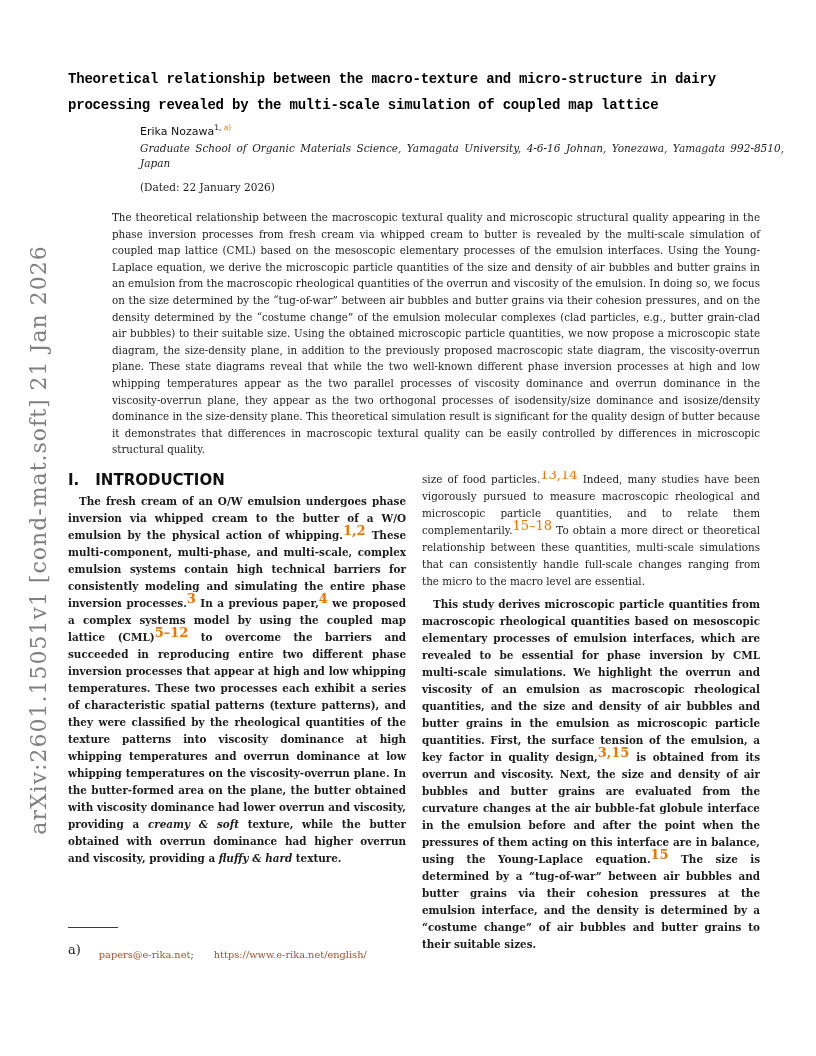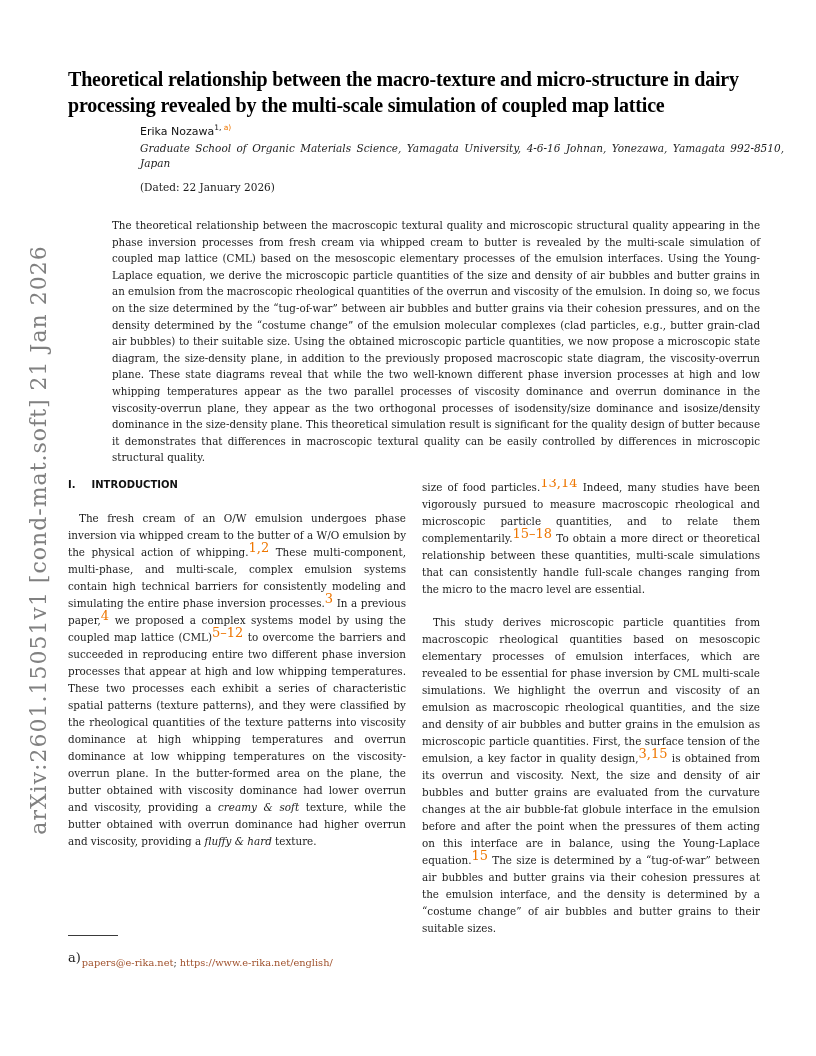--- a/index.html
+++ b/index.html
@@ -25,23 +25,23 @@
     letter-spacing: 1px;
     color: var(--banner, #808080);
   }
   .content {
     position: absolute;
     left: 68px;
     top: 66px;
     width: 692px;
   }
   .title {
-    font-family: Liberation Serif, serif;
+    font-family: Liberation Mono, monospace;
     font-weight: bold;
-    font-size: 20px;
+    font-size: 14px;
     line-height: 26px;
     letter-spacing: -0.2px;
     color: #000000;
     margin-bottom: 7px;
   }
   .author-block { margin-left: 72px; }
   .author-line {
     font-family: "DejaVu Sans", "Liberation Sans", sans-serif;
     font-size: 11px;
     color: #111;
@@ -56,67 +56,67 @@
     font-style: italic;
     font-size: 10.5px;
     line-height: 14.5px;
     margin-top: 3px;
     width: 644px;
     text-align: justify;
   }
   .dated { font-size: 10.5px; margin-top: 11px; }
   .abstract {
     margin-left: 44px;
-    margin-top: 24px;
+    margin-top: 16px;
     width: 648px;
     font-size: 10.3px;
     line-height: 16.6px;
     text-align: justify;
   }
   .columns {
     display: flex;
     gap: 16px;
     margin-top: 13px;
     height: 505px;
     overflow: hidden;
   }
   .col { width: 338px; }
   .col-left { display: flex; flex-direction: column; }
   .section-heading {
     font-family: "DejaVu Sans", "Liberation Sans", sans-serif;
     font-weight: bold;
-    font-size: 10px;
+    font-size: 15px;
     color: #111;
-    margin-bottom: 20px;
+    margin-bottom: 4px;
   }
   .sec-label { margin-left: 16px; }
   .para {
     font-size: 10.4px;
     line-height: 17px;
     text-align: justify;
   }
-  .para + .para { margin-top: 16px; }
-  .indent { text-indent: 11px; }
+  .para + .para { margin-top: 6px; }
+  .indent { text-indent: 11px; font-weight: bold; }
   .seg-i { font-style: italic; }
   .seg-sup, .fn-marker {
     font-size: 13px;
     vertical-align: super;
     line-height: 0;
   }
   .seg-sup { color: var(--cite, #ee7600); }
   .fn-marker { color: #1c1c1c; padding-right: 1px; }
   .footnote-area { margin-top: auto; padding-bottom: 14px; }
   .footnote-rule {
     width: 50px;
     height: 1px;
     background: #3a3a3a;
     margin-bottom: 20px;
   }
   .footnote { font-size: 9.8px; line-height: 14px; }
-  .link { color: var(--link, #a0522d); text-decoration: none; cursor: pointer; }
+  .link { color: var(--link, #a0522d); text-decoration: none; cursor: pointer; margin-left: 17px; }
 </style>
 </head>
 <body>
 
 <div class="page">
 
   <div class="arxiv-banner">arXiv:2601.15051v1  [cond-mat.soft]  21 Jan 2026</div>
 
   <div class="content">
 

